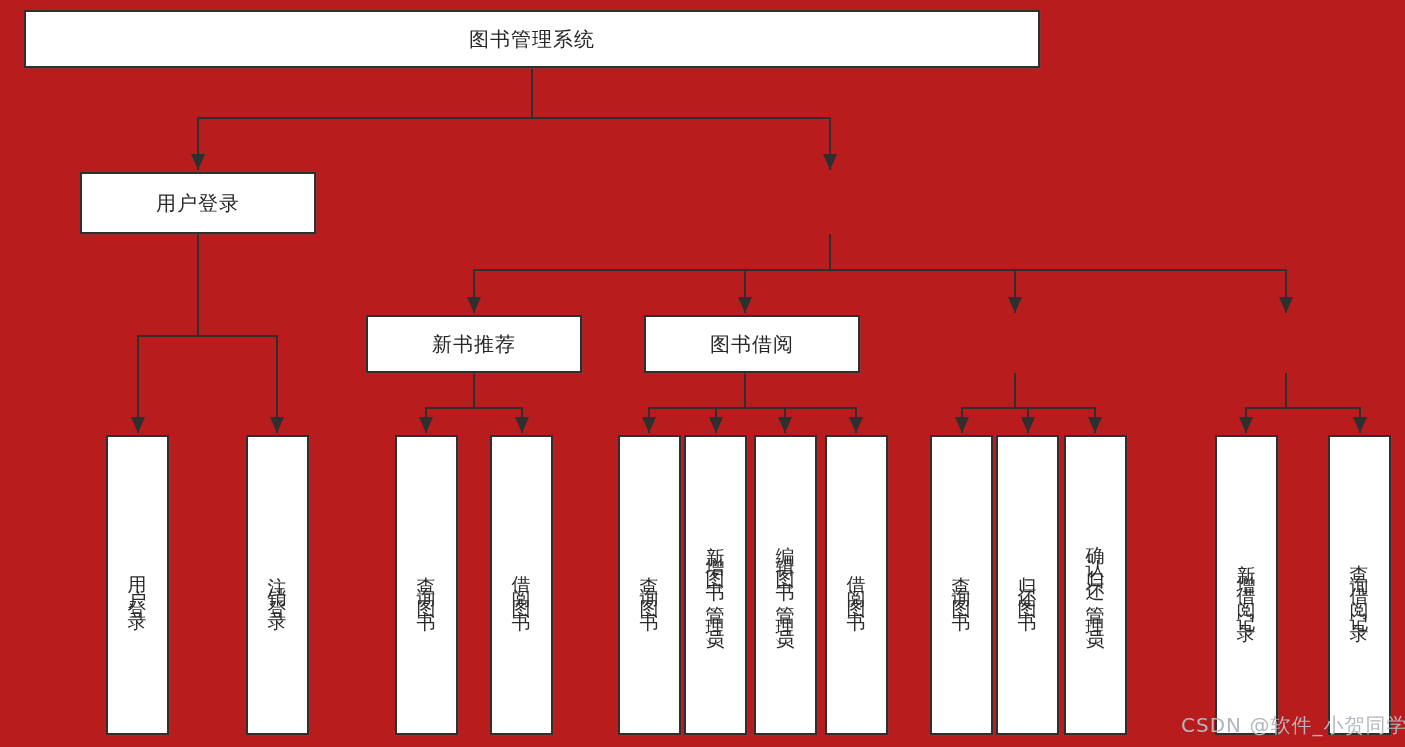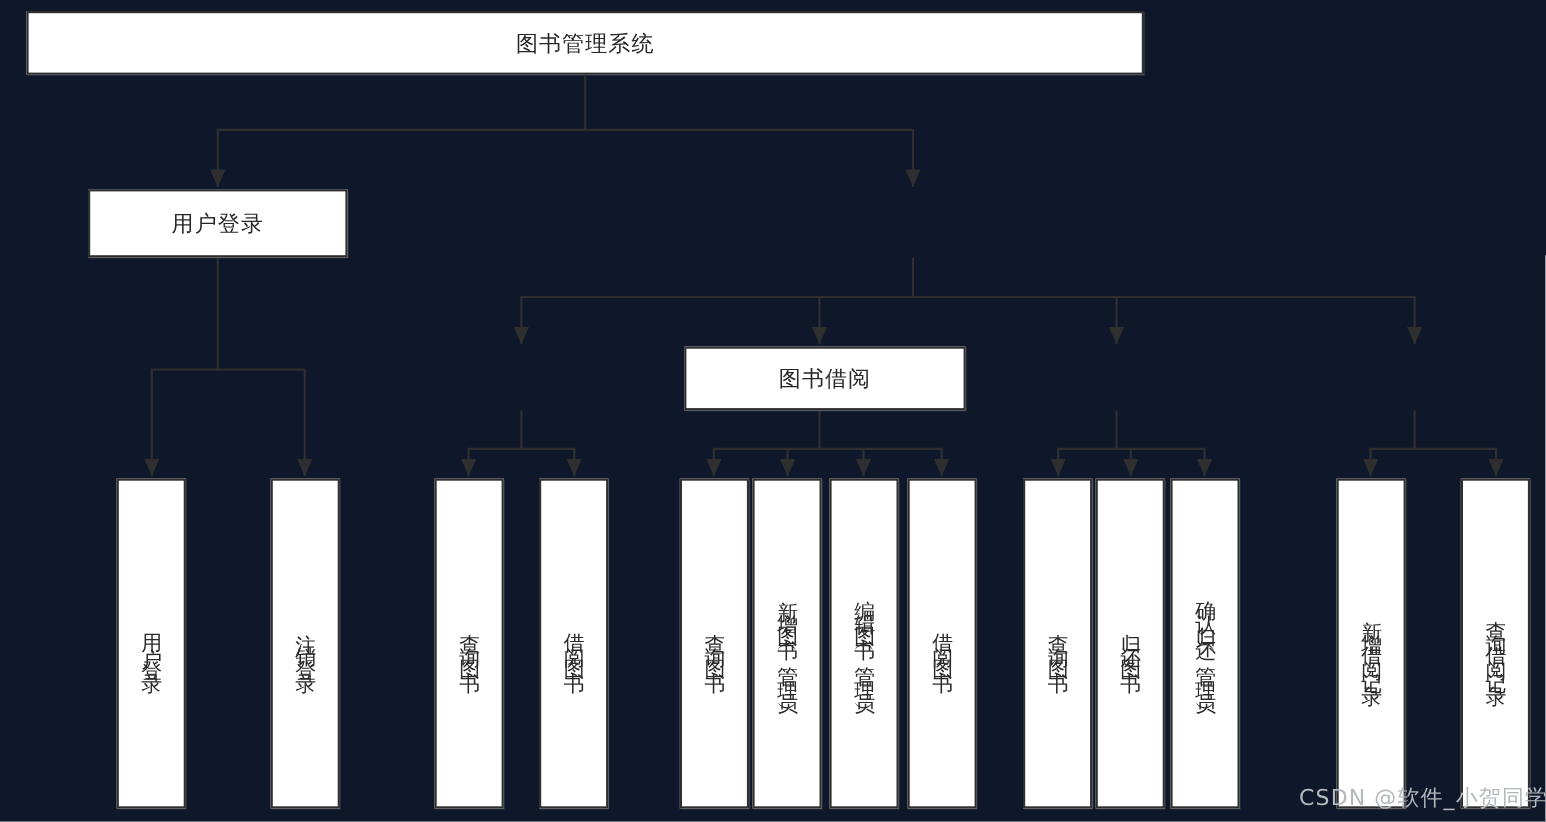--- a/index.html
+++ b/index.html
@@ -1,19 +1,19 @@
 <!DOCTYPE html>
 <html><head>
 <meta charset="utf-8">
 <style>
   html,body{margin:0;padding:0;background:#ffffff;}
   .stage{
     position:relative;
     width:1405px;height:747px;
-    background:#0f172a;
+    background:#b91c1c;
     font-family:"DejaVu Sans","Liberation Sans",sans-serif;
     overflow:hidden;
   }
   svg.connectors{position:absolute;left:0;top:0;z-index:1;}
   .box{
     position:absolute;
     box-sizing:border-box;
     background:#ffffff;
     border:2px solid #2f2f2f;
     box-shadow:1px 1px 0 rgba(90,90,90,.35);
@@ -93,21 +93,22 @@
     <line x1="1095" y1="408" x2="1095" y2="433" stroke="#2f2f2f" stroke-width="2" marker-end="url(#arw)"></line>
 
     <line x1="1246" y1="408" x2="1246" y2="433" stroke="#2f2f2f" stroke-width="2" marker-end="url(#arw)"></line>
     <line x1="1360" y1="408" x2="1360" y2="433" stroke="#2f2f2f" stroke-width="2" marker-end="url(#arw)"></line>
   </svg>
 
   <div class="box h-label" style="left:24px;top:10px;width:1016px;height:58px;">图书管理系统</div>
 
   <div class="box h-label" style="left:80px;top:172px;width:236px;height:62px;">用户登录</div>
 
-  <div class="box h-label" style="left:622px;top:315px;width:256px;height:58px;">图书借阅</div>
+  <div class="box h-label" style="left:366px;top:315px;width:216px;height:58px;">新书推荐</div>
+  <div class="box h-label" style="left:644px;top:315px;width:216px;height:58px;">图书借阅</div>
 
   <div class="box" style="left:106px;top:435px;width:63px;height:300px;">
     <span class="leaf-text">用户登录</span>
   </div>
   <div class="box" style="left:246px;top:435px;width:63px;height:300px;">
     <span class="leaf-text">注销登录</span>
   </div>
 
   <div class="box" style="left:395px;top:435px;width:63px;height:300px;">
     <span class="leaf-text">查询图书</span>

